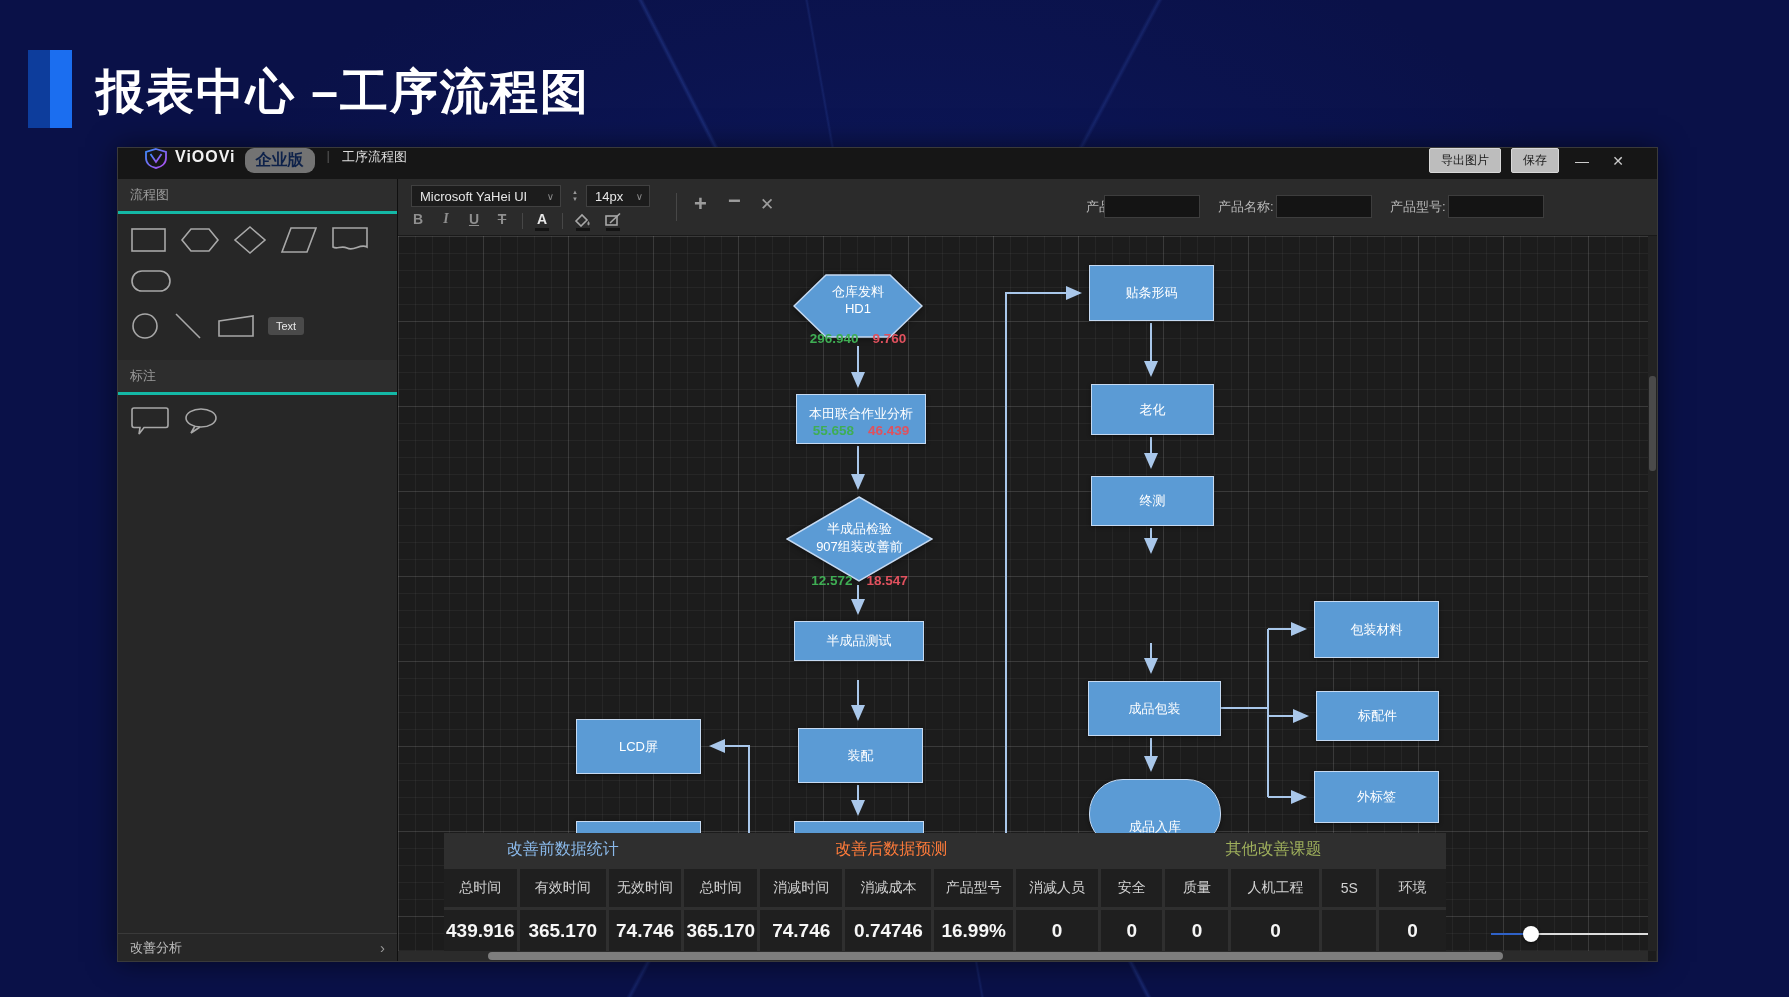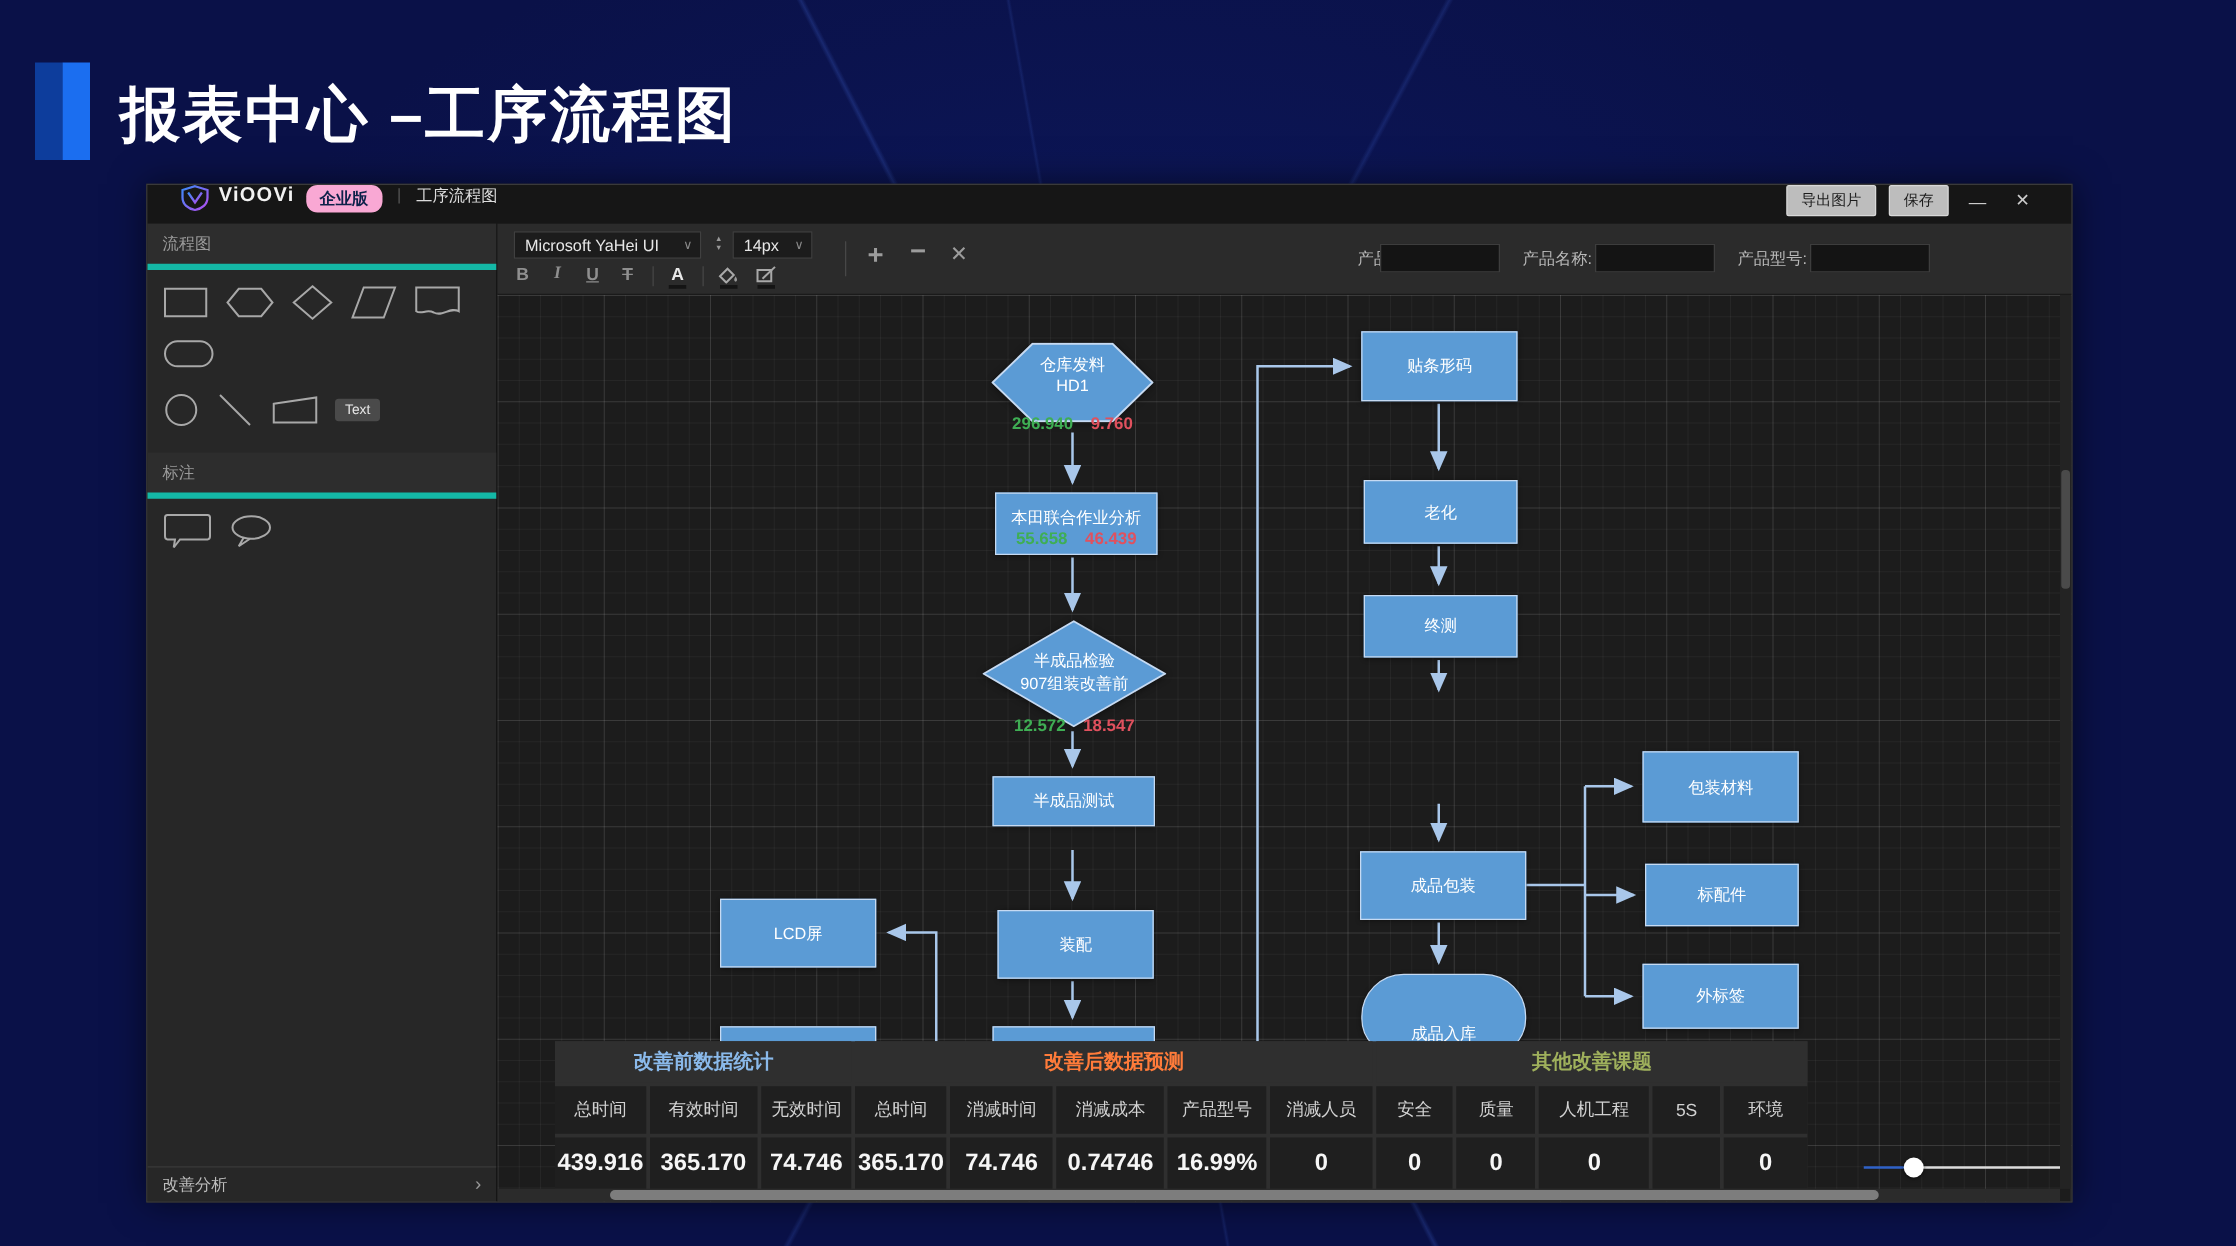--- a/index.html
+++ b/index.html
@@ -25,33 +25,33 @@
 
   
   .app { position:absolute; left:117px; top:147px; width:1541px; height:815px;
          background:#262626; border:1px solid #3a3a3a; box-shadow:0 0 26px rgba(0,0,0,.55);
          display:flex; flex-direction:column; }
 
   
   .titlebar { height:31px; background:#161616; display:flex; align-items:flex-start; padding:0 26px; flex:0 0 31px; }
   .brand-logo { width:24px; height:21px; margin-right:7px; }
   .brand-name { color:#f2f2f2; font-size:16px; font-weight:bold; letter-spacing:1px; }
-  .edition-badge { margin-left:9px; background:#f9a8d4; color:#0d2149; font-size:13px; font-weight:bold;
+  .edition-badge { margin-left:9px; background:#737373; color:#0d2149; font-size:16px; font-weight:bold;
                    padding:2px 11px; border-radius:9px; }
   .tb-divider { color:#555; margin:0 12px; font-size:13px; }
   .doc-title { color:#dddddd; font-size:13px; }
   .tb-right { margin-left:auto; display:flex; align-items:center; gap:10px; }
   .tb-btn { background:#bdbdbd; color:#1c1c1c; font-size:12px; padding:3px 11px; border-radius:2px; border:1px solid #d8d8d8; cursor:default; }
   .win-glyph { color:#cccccc; font-size:14px; width:26px; text-align:center; }
 
   .app-body { flex:1; display:flex; min-height:0; }
 
   
   .sidebar { width:280px; background:#272727; border-right:1px solid #101010; position:relative; }
-  .side-header { padding:7px 12px; color:#9a9a9a; font-size:13px; background:#2d2d2d; border-bottom:5px solid #14b8a6; }
+  .side-header { padding:7px 12px; color:#9a9a9a; font-size:13px; background:#2d2d2d; border-bottom:3px solid #14b8a6; }
   .tool-row { display:flex; align-items:center; gap:12px; padding:10px 12px 6px 12px; flex-wrap:wrap; }
   .tool { display:flex; align-items:center; justify-content:center; cursor:default; }
   .tool svg { display:block; }
   .tool-stroke { stroke:#a8a8a8; stroke-width:1.6; fill:none; }
   .text-chip { background:#4a4a4a; color:#e8e8e8; font-size:11px; padding:3px 8px; border-radius:3px; }
   .side-footer { position:absolute; bottom:0; left:0; right:0; height:28px; border-top:1px solid #3a3a3a;
                  display:flex; align-items:center; padding:0 12px; color:#bdbdbd; font-size:13px; }
   .side-footer .chev { margin-left:auto; color:#9a9a9a; font-size:15px; }
 
   
@@ -89,21 +89,21 @@
   .shape-text { position:absolute; left:0; right:0; text-align:center; color:#fff; font-size:13px; }
   .vals { position:absolute; left:-20px; right:-20px; text-align:center; font-size:13.5px; font-weight:bold; white-space:nowrap; }
   .good { color:#3fae54; margin-right:14px; }
   .bad  { color:#e0515e; }
   .stadium { border-radius:34px 34px 30px 30px; }
 
   
   .stats { position:absolute; left:46px; top:597px; width:1002px; z-index:3; background:#2f2f2f;
            display:grid; grid-template-columns:76fr 90fr 76fr 76fr 86fr 90fr 82fr 86fr 64fr 66fr 92fr 56fr 70fr;
            grid-auto-rows:auto; gap:3px; padding-bottom:3px; }
-  .g-head { background:#2f2f2f; display:flex; align-items:center; justify-content:center; height:33px; font-size:16px; font-weight:bold; }
+  .g-head { background:#2f2f2f; display:flex; align-items:center; justify-content:center; height:33px; font-size:16px; font-weight:normal; }
   .g1 { color:#8ab9ea; } .g2 { color:#ff7b3a; } .g3 { color:#9fb05c; }
   .c-head { background:#1f1f1f; height:38px; display:flex; align-items:center; justify-content:center; color:#d2d2d2; font-size:14px; }
   .c-val  { background:#1f1f1f; height:41px; display:flex; align-items:center; justify-content:center; color:#f6f6f6; font-size:19px; font-weight:bold; }
 
   
   .zoom-slider { position:absolute; left:1093px; top:690px; width:160px; height:16px; z-index:4; }
   .zoom-slider .trackL { position:absolute; left:0; top:7px; width:40px; height:2px; background:#2f62c8; }
   .zoom-slider .trackR { position:absolute; left:40px; top:7px; right:0; height:2px; background:#dcdcdc; }
   .zoom-slider .knob { position:absolute; left:32px; top:0; width:16px; height:16px; border-radius:50%; background:#ffffff; box-shadow:0 1px 3px rgba(0,0,0,.6); }
   .hscroll { position:absolute; left:0; right:9px; bottom:0; height:10px; background:#2b2b2b; z-index:5; }

